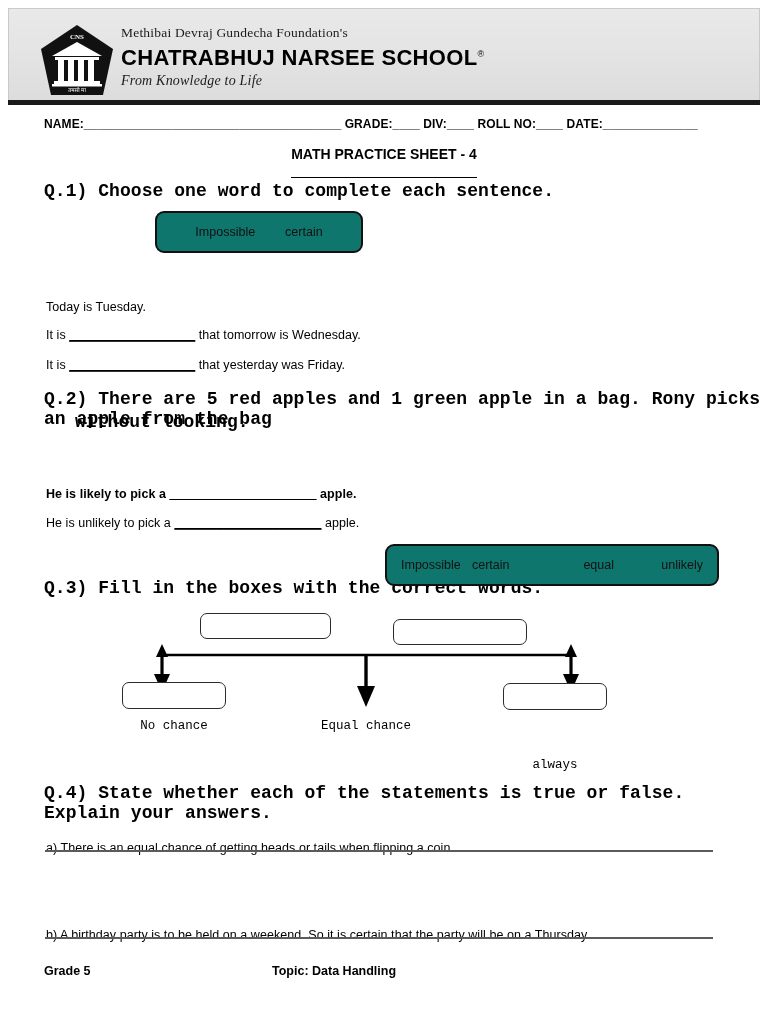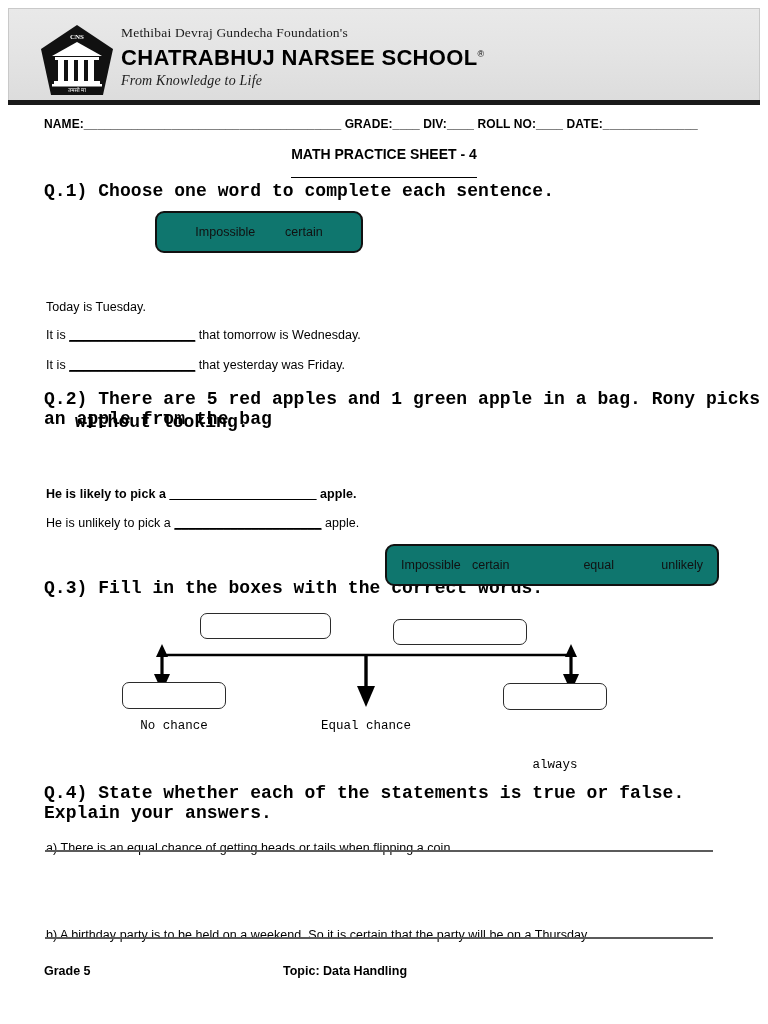--- a/index.html
+++ b/index.html
@@ -170,21 +170,20 @@
     position: absolute;
     left: 44px; top: 964px;
     font-size: 12.5px;
     font-weight: bold;
   }
   .footer-center {
     position: absolute;
     left: 272px; top: 964px;
     font-size: 12.5px;
     font-weight: bold;
-    margin-left: 11px;
   }
 </style>
 </head>
 <body>
 
 <div class="page">
 
   <div class="letterhead">
     <div class="logo">
       <svg width="76" height="74" viewBox="0 0 76 74" aria-hidden="true">

